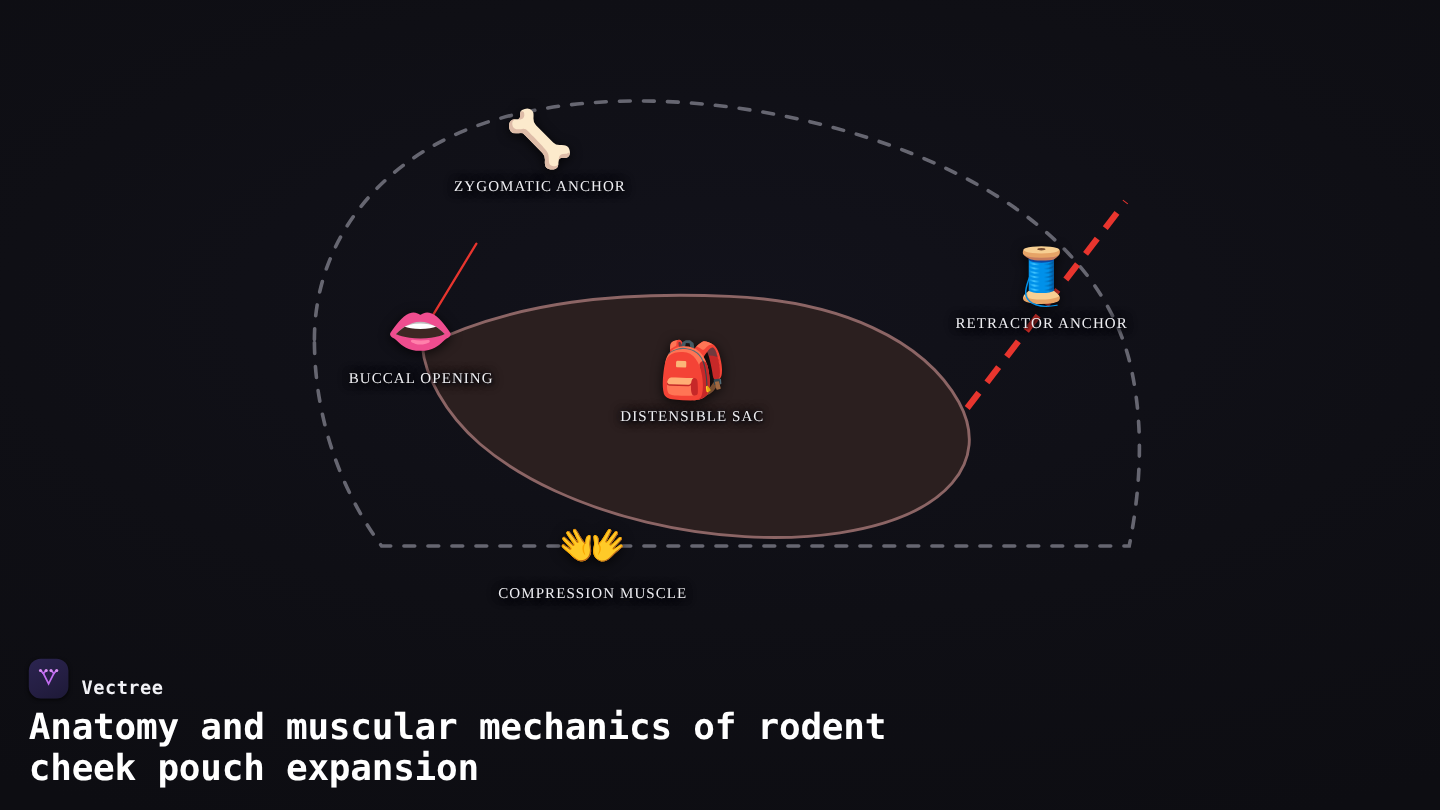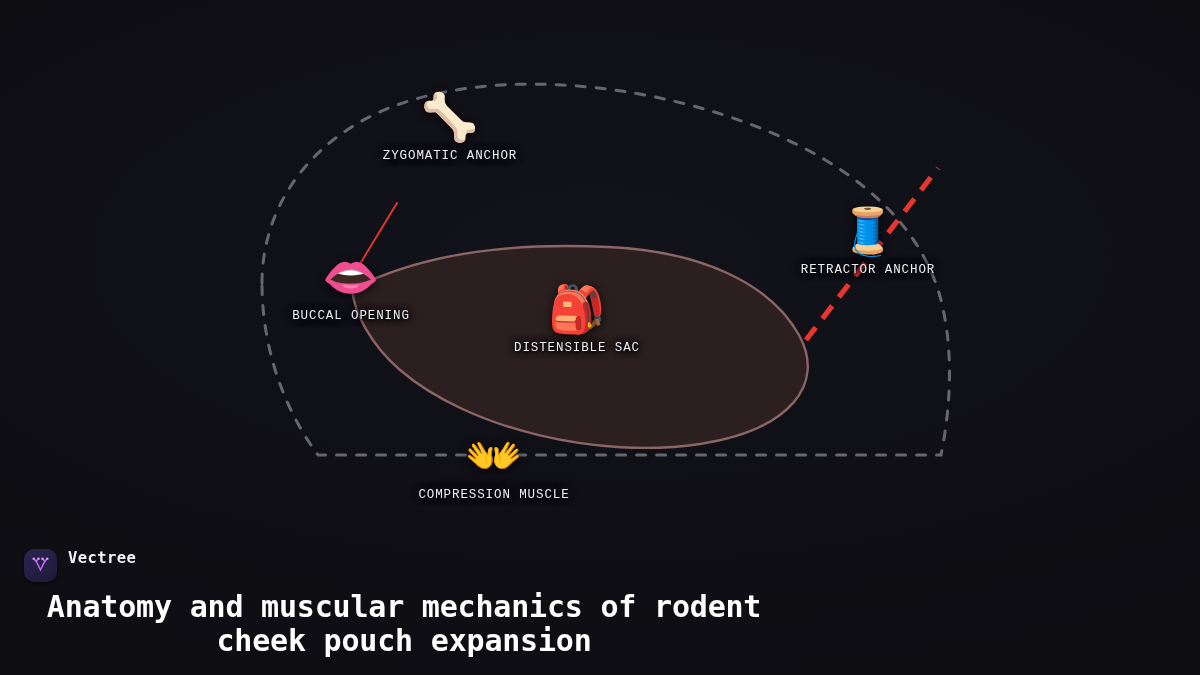--- a/index.html
+++ b/index.html
@@ -33,42 +33,42 @@
     pointer-events:auto;
   }
   .node .glyph {
     font-size:46px;
     line-height:1;
     filter: drop-shadow(0 2px 5px rgba(0,0,0,0.75));
     user-select:none;
   }
   .node .caption {
     margin-top:9px;
-    font-family:Liberation Mono, monospace;
+    font-family:Liberation Serif, serif;
     font-size:12.5px;
     letter-spacing:0.9px;
     color:#efeff3;
     white-space:nowrap;
     text-shadow:
       0 0 6px #0d0d12, 0 0 6px #0d0d12,
       0 0 10px #0d0d12, 1px 1px 2px #0d0d12;
   }
 
   
   #footer {
     position:absolute;
     left:0; bottom:0;
     width:1200px; height:135px;
     padding:0 24px;
   }
   #brand {
     position:absolute;
     left:24px; top:9px;
     display:flex;
-    align-items:flex-start;
+    align-items:flex-end;
     gap:11px;
   }
   #brand-mark {
     width:33px; height:33px;
     border-radius:10px;
     background:linear-gradient(150deg,#2b2450 0%,#241e42 60%,#1d1937 100%);
     display:flex; align-items:center; justify-content:center;
     box-shadow:0 1px 3px rgba(0,0,0,0.6);
   }
   #brand-name {
@@ -81,21 +81,20 @@
   #headline {
     position:absolute;
     left:24px; top:50px;
     width:760px;
     font-family:"DejaVu Sans Mono", monospace;
     font-size:30px;
     font-weight:bold;
     line-height:1.12;
     color:#ffffff;
     letter-spacing:-0.2px;
-    text-align:center;
   }
   #url {
     position:absolute;
     right:24px; bottom:22px;
     font-family:"DejaVu Sans Mono", monospace;
     font-size:13px;
     color:#6f6f7c;
     letter-spacing:0.2px;
   }
 </style>

